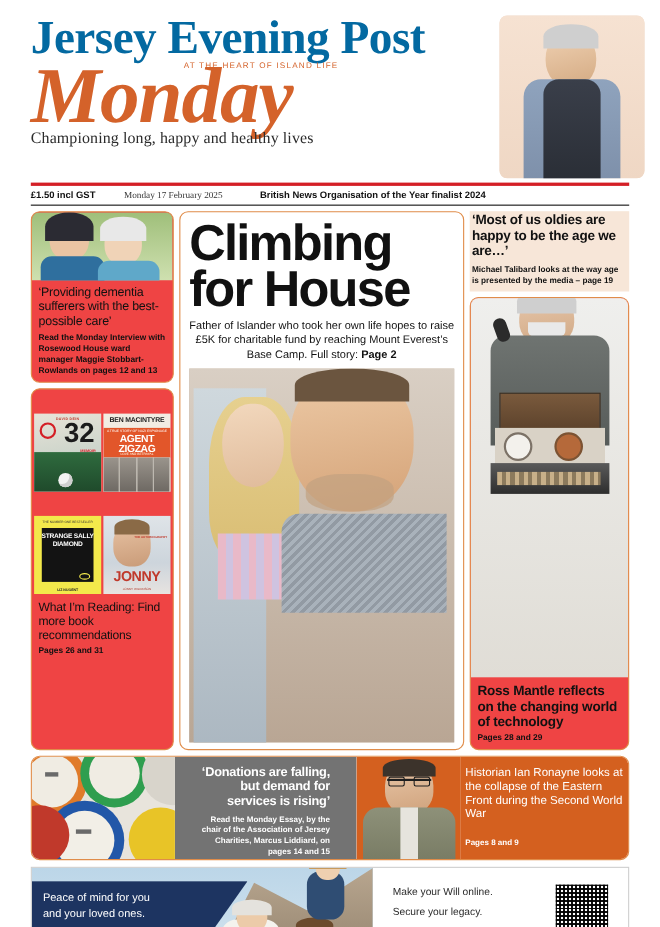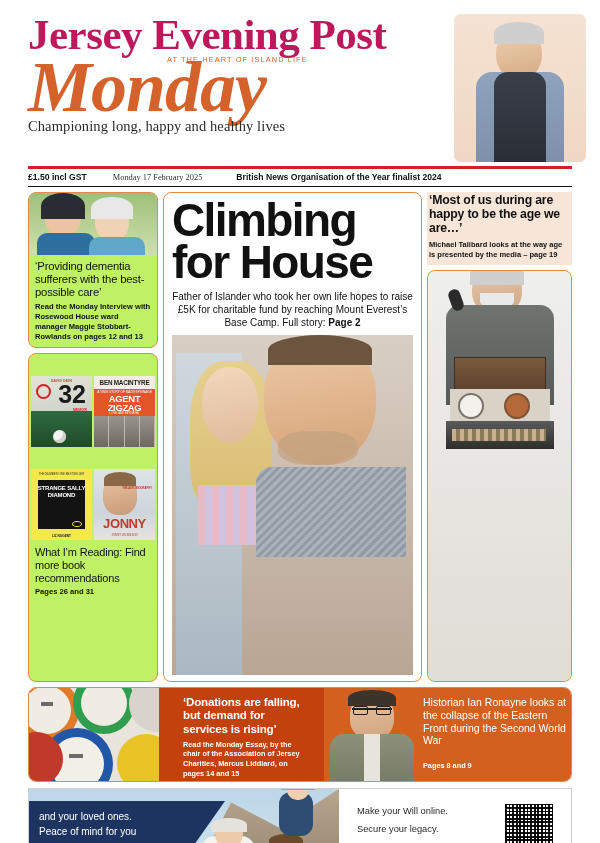--- a/index.html
+++ b/index.html
@@ -16,21 +16,21 @@
     padding: 14px 28px 10px 28px;
   }
 
   
   .masthead { position: relative; height: 150px; }
   .mast-title {
     font-family: "Liberation Serif", serif;
     font-weight: bold;
     font-size: 43px;
     letter-spacing: -0.5px;
-    color: #be185d;
+    color: #0369a1;
     line-height: 0.98;
     white-space: nowrap;
   }
   .mast-strap {
     position: absolute;
     left: 139px; top: 41px;
     font-size: 7.4px;
     font-weight: normal;
     letter-spacing: 1.1px;
     color: #d4622a;
@@ -130,21 +130,21 @@
   }
   .colL { display: flex; flex-direction: column; gap: 5px; }
   .colC { display: flex; flex-direction: column; gap: 5px; }
   .colR { display: flex; flex-direction: column; gap: 5px; }
 
   
   .card {
     border: 1.4px solid #e08c49;
     border-radius: 8px;
     overflow: hidden;
-    background: #bef264;
+    background: #ef4444;
     display: flex;
     flex-direction: column;
   }
   .card-photo { width: 100%; overflow: hidden; position: relative; }
   .card-body { padding: 5px 6px 5px 6px; }
   .card-head {
     font-size: 11.5px;
     font-weight: bold;
     line-height: 1.13;
     color: #111;
@@ -263,23 +263,24 @@
     grid-template-columns: 130px 165px 95px 155px;
     gap: 0px;
     margin-top: 5px;
     height: 95px;
     border-radius: 8px;
     overflow: hidden;
     border: 1.4px solid #e08c49;
   }
   .strip-img { overflow: hidden; position: relative; }
   .strip-orange {
-    background: #c2410c;
+    background: #737373;
     color: #fff;
     padding: 7px 24px;
+    text-align: right;
   }
   .strip-orange .s-head {
     font-size: 11.6px; font-weight: bold; line-height: 1.14; letter-spacing: -.2px;
   }
   .strip-orange .s-dek {
     font-size: 7.3px; font-weight: bold; line-height: 1.32; margin-top: 5px;
   }
   .strip-orange2 {
     background: #d4601f; color: #fff; padding: 8px 8px 7px 4px;
   }
@@ -454,40 +455,44 @@
           <div style="position:absolute;left:106px;top:96px;width:80px;height:34px;border-radius:40%;background:#c2a180;opacity:.7;"></div>
           <div style="position:absolute;left:84px;top:132px;width:150px;height:90px;background:repeating-linear-gradient(135deg,#a9b2bb 0 3px,#929aa3 3px 6px);border-radius:16px 0 0 0;"></div>
         </div>
       </div>
     </div>
 
     <div class="colR">
 
       <div class="card oldies">
         <div class="card-body">
-          <div class="card-head">‘Most of us during are happy to be the age we are…’</div>
+          <div class="card-head">‘Most of us oldies are happy to be the age we are…’</div>
           <div class="card-dek">Michael Talibard looks at the way age is presented by the media – page 19</div>
         </div>
       </div>
 
       <div class="card mantle">
         <div class="card-photo">
           <div class="ph" style="background:linear-gradient(180deg,#efefed,#e0ddd6);"></div>
           <div style="position:absolute;left:44px;top:-4px;width:50px;height:48px;border-radius:46%;background:linear-gradient(170deg,#e8c8ac,#cfa783);"></div>
           <div style="position:absolute;left:42px;top:-8px;width:54px;height:22px;border-radius:50% 50% 0 0;background:#cfcfcf;"></div>
           <div style="position:absolute;left:52px;top:22px;width:34px;height:16px;border-radius:0 0 50% 50%;background:#e9e9e9;"></div>
           <div style="position:absolute;left:18px;top:34px;width:108px;height:100px;border-radius:14px 14px 0 0;background:linear-gradient(180deg,#6f7471,#565b59);"></div>
           <div style="position:absolute;left:22px;top:18px;width:12px;height:22px;border-radius:6px;background:#2b2b2b;transform:rotate(-20deg);"></div>
           <div style="position:absolute;left:26px;top:86px;width:92px;height:34px;background:linear-gradient(180deg,#7a5a3d,#5d432c);border:1.5px solid #3e2d1e;"></div>
           <div style="position:absolute;left:22px;top:118px;width:100px;height:34px;background:#d9d2c6;border:1.5px solid #8d8madd;"></div>
           <div style="position:absolute;left:30px;top:122px;width:26px;height:26px;border-radius:50%;background:#f3f1ec;border:2px solid #7c7267;"></div>
           <div style="position:absolute;left:76px;top:122px;width:26px;height:26px;border-radius:50%;background:#b5693a;border:2px solid #7c5333;"></div>
           <div style="position:absolute;left:18px;top:150px;width:108px;height:28px;background:linear-gradient(180deg,#5a5a5a,#2e2e2e);"></div>
           <div style="position:absolute;left:24px;top:158px;width:94px;height:12px;background:repeating-linear-gradient(90deg,#c8b089 0 4px,#8c7a5c 4px 8px);"></div>
         </div>
+        <div class="card-body">
+          <div class="card-head">Ross Mantle reflects on the changing world of technology</div>
+          <div class="card-dek">Pages 28 and 29</div>
+        </div>
       </div>
 
     </div>
   </div>
 
   <div class="strip">
 
     <div class="strip-img">
       <div class="ph" style="background:#e8e4dc;"></div>
       <div style="position:absolute;left:-14px;top:-10px;width:64px;height:64px;border-radius:50%;background:#e07b2a;border:6px solid #e07b2a;"></div>
@@ -539,22 +544,22 @@
       <div style="position:absolute;left:186px;bottom:84px;width:28px;height:30px;border-radius:46%;background:#eccba9;"></div>
       <div style="position:absolute;left:182px;bottom:100px;width:36px;height:14px;border-radius:50% 50% 0 0;background:#e4e2dd;"></div>
 
       <div style="position:absolute;left:244px;bottom:68px;width:26px;height:28px;border-radius:46%;background:#e9c6a5;"></div>
       <div style="position:absolute;left:240px;bottom:84px;width:34px;height:14px;border-radius:50% 50% 0 0;background:#6b4a2c;"></div>
       <div style="position:absolute;left:250px;bottom:96px;width:34px;height:44px;border-radius:12px;background:#2f4d73;"></div>
       <div style="position:absolute;left:258px;bottom:132px;width:22px;height:22px;border-radius:46%;background:#efd0b0;"></div>
       <div style="position:absolute;left:252px;bottom:142px;width:34px;height:16px;border-radius:50% 50% 0 0;background:#c79a5e;"></div>
 
       <div class="ad-banner">
+        <div>Peace of mind for you</div>
         <div>and your loved ones.</div>
-        <div>Peace of mind for you</div>
       </div>
     </div>
 
     <div class="ad-right">
       <div class="ad-line">Make your Will online.</div>
       <div class="ad-line">Secure your legacy.</div>
       <div class="ad-qr"></div>
 
     </div>
   </div>

